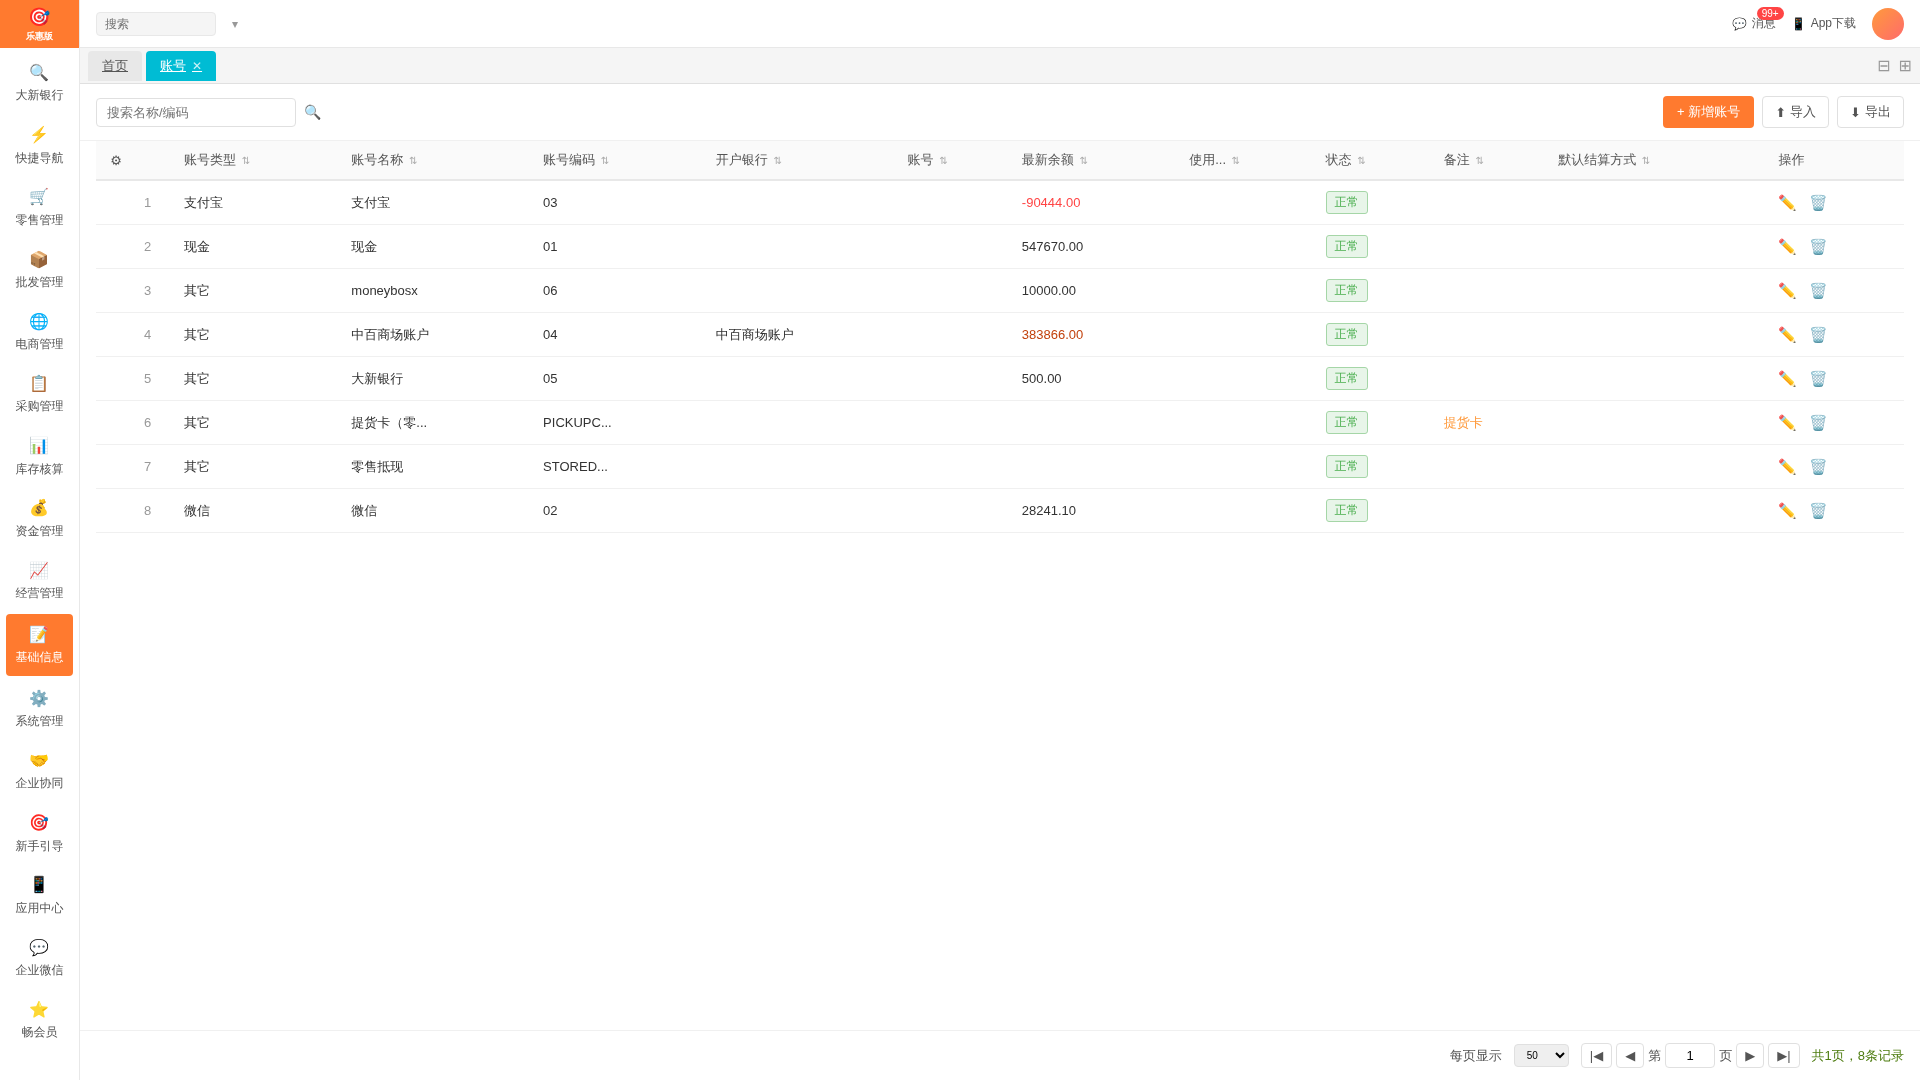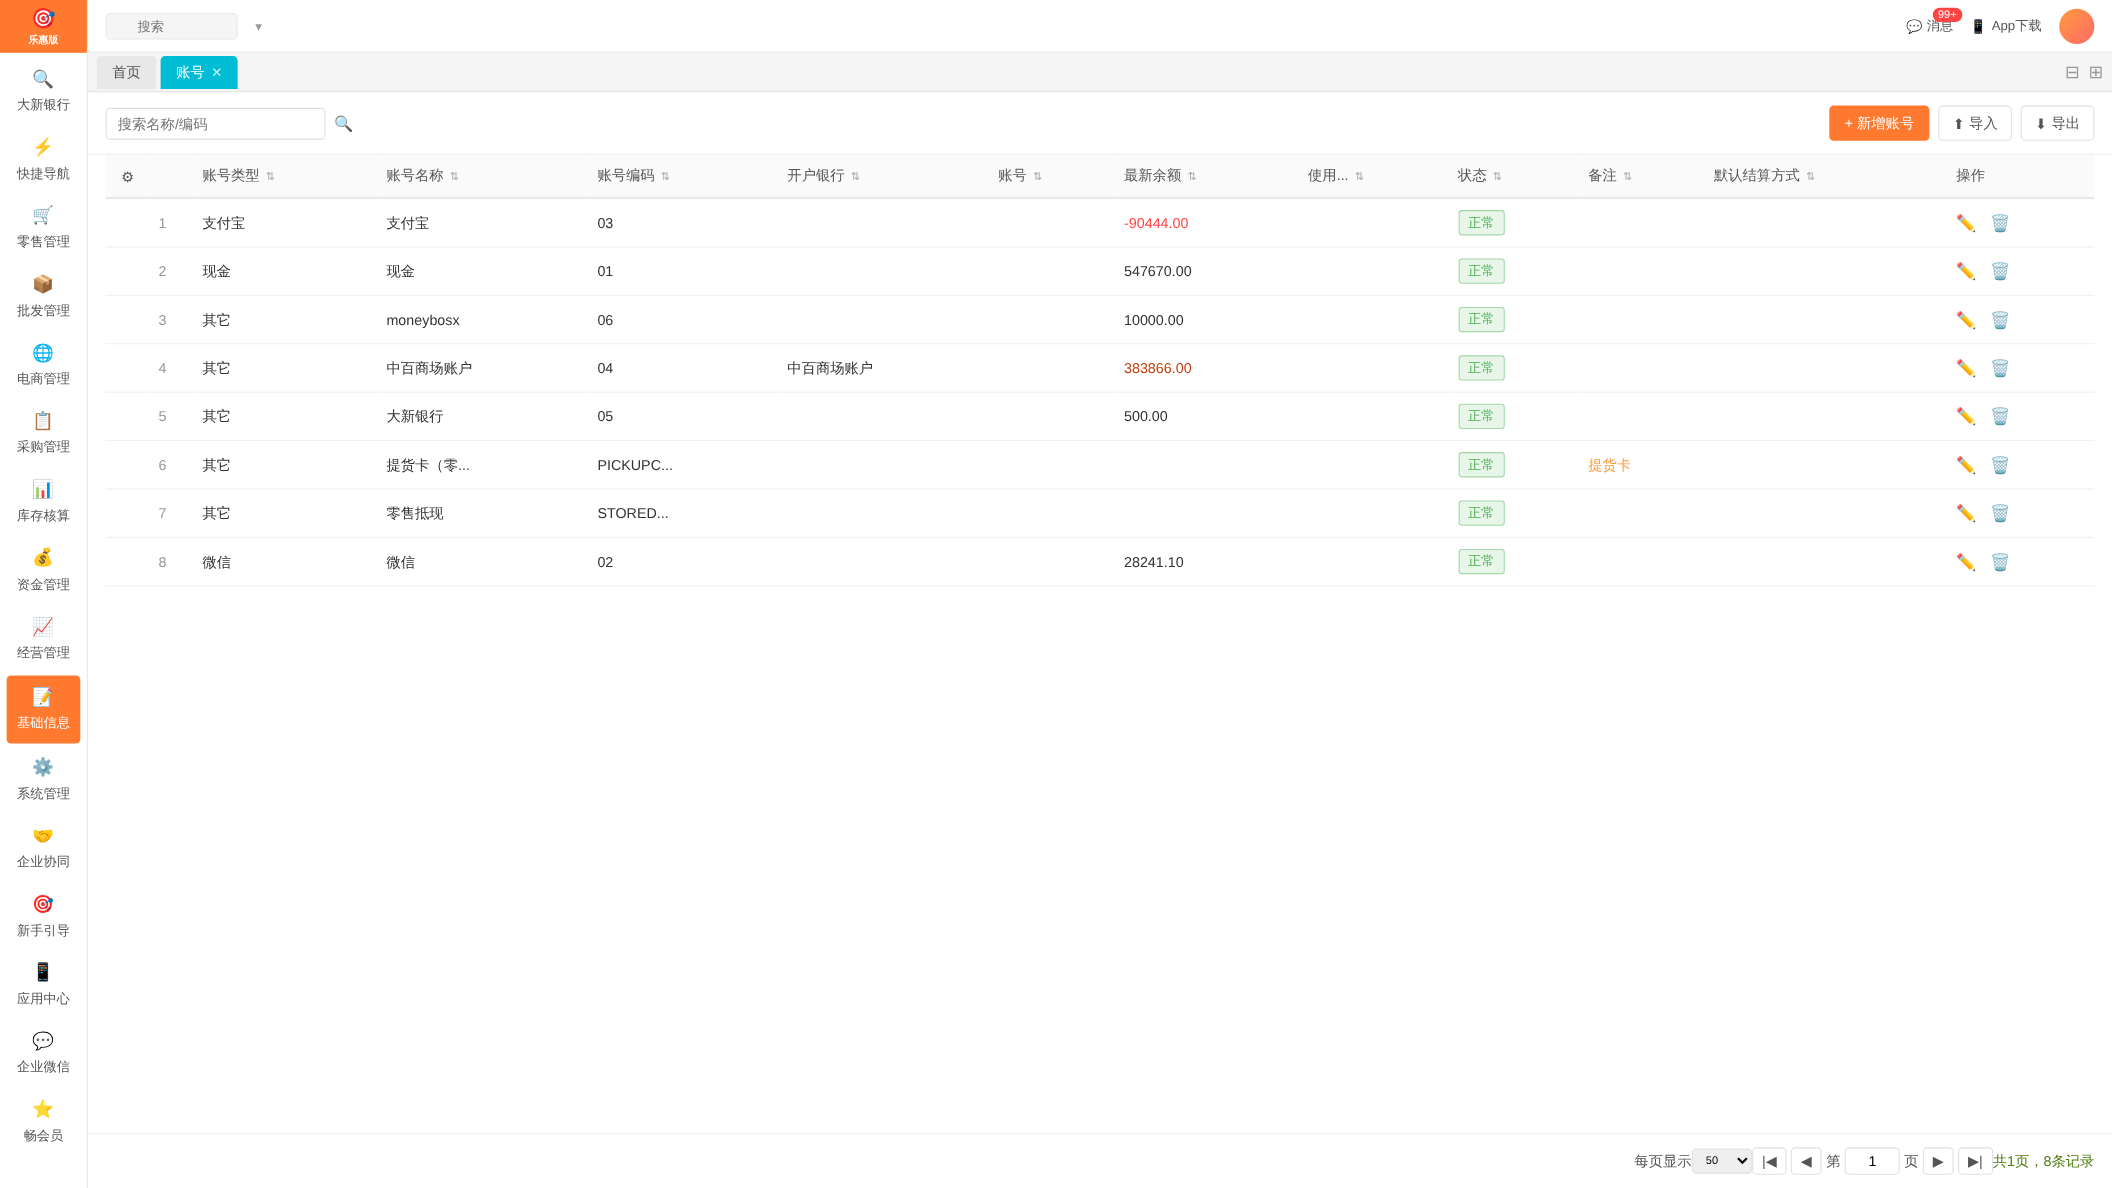--- a/index.html
+++ b/index.html
@@ -56,21 +56,21 @@
       justify-content: space-between;
       padding: 0 16px;
       border-bottom: 1px solid #e8e8e8;
       flex-shrink: 0;
     }
     .top-header-left { display: flex; align-items: center; gap: 16px; }
     .search-box-top {
       background: #f5f5f5;
       border: 1px solid #e8e8e8;
       border-radius: 4px;
-      padding: 4px 28px;
+      padding: 4px 8px;
       font-size: 12px;
       color: #999;
       width: 120px;
     }
     .dropdown-arrow { color: #999; font-size: 12px; cursor: pointer; }
     .top-header-right { display: flex; align-items: center; gap: 16px; }
     .notification-btn {
       display: flex; align-items: center; gap: 4px; cursor: pointer; color: #555; font-size: 12px; position: relative;
     }
     .badge {
@@ -92,20 +92,21 @@
     }
     .tab {
       display: flex; align-items: center; gap: 6px;
       padding: 6px 14px;
       border-radius: 4px 4px 0 0;
       cursor: pointer;
       font-size: 13px;
       color: #555;
       background: #e8e8e8;
       height: 30px;
+      text-decoration: underline;
     }
     .tab.active {
       background: #00bcd4;
       color: white;
     }
     .tab-close { font-size: 12px; cursor: pointer; color: rgba(255,255,255,0.8); }
 
     
     .content-area {
       flex: 1;
@@ -184,20 +185,21 @@
     .action-btns { display: flex; align-items: center; gap: 12px; }
     .action-btn { color: #aaa; cursor: pointer; font-size: 15px; }
 
     
     .pagination-bar {
       display: flex;
       align-items: center;
       justify-content: flex-end;
       padding: 12px 16px;
       border-top: 1px solid #f0f0f0;
+      gap: 12px;
       flex-shrink: 0;
       font-size: 13px;
       color: #555;
     }
     .page-size-select {
       border: 1px solid #e0e0e0; border-radius: 4px; padding: 4px 8px; font-size: 10px; cursor: pointer;
     }
     .page-nav { display: flex; align-items: center; gap: 4px; }
     .page-nav-btn {
       border: 1px solid #e0e0e0; background: white; border-radius: 4px;

